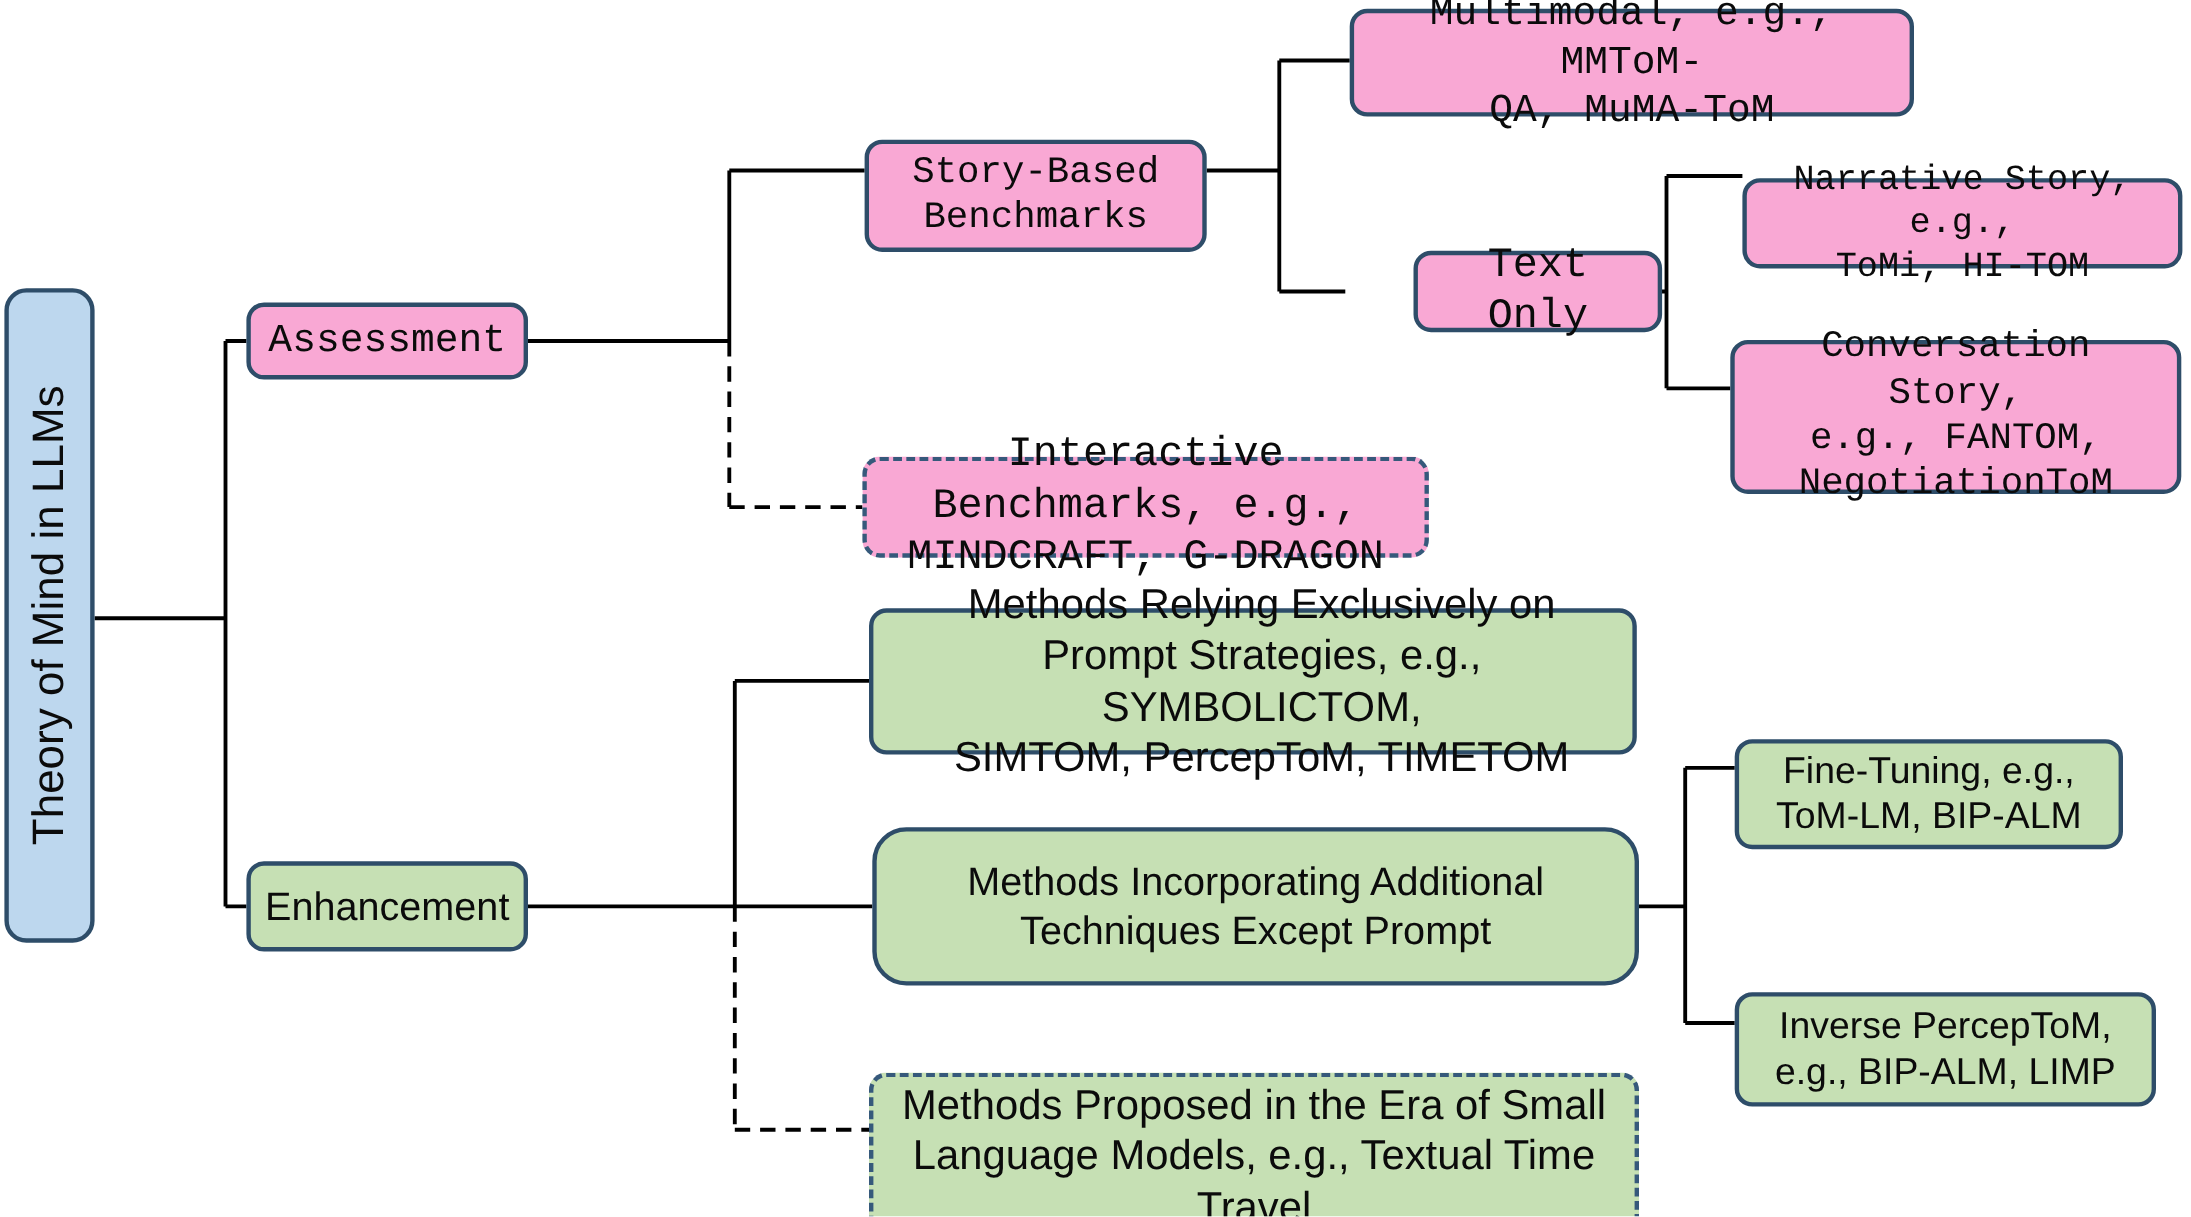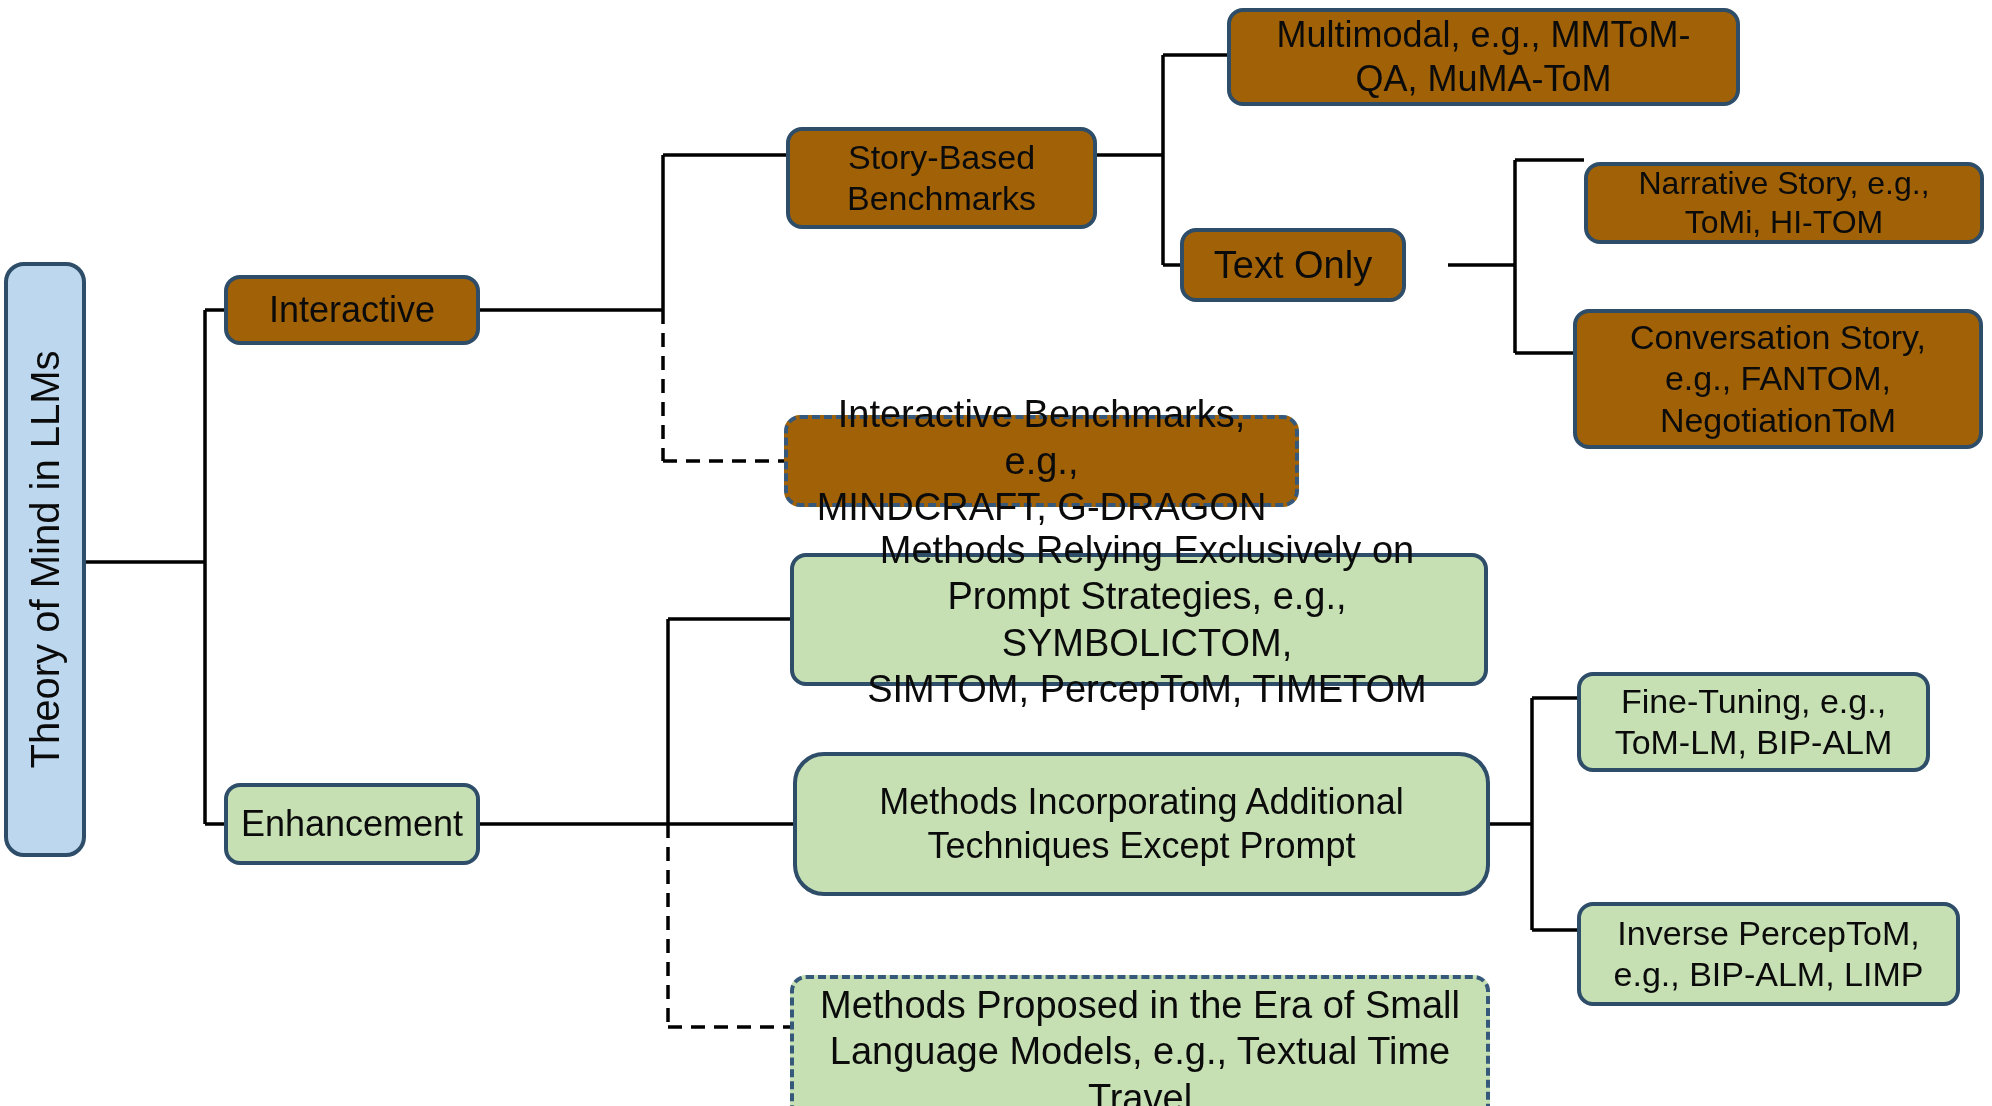--- a/index.html
+++ b/index.html
@@ -16,21 +16,21 @@
     box-sizing:border-box;
     border:4px solid #2E4D69;
     border-radius:16px;
     display:flex;align-items:center;justify-content:center;
     text-align:center;
     color:#0b0b0b;
     line-height:1.22;
     white-space:pre-line;
     padding:2px 8px;
   }
-  .orange{background:#a16207;}
+  .orange{background:#f9a8d4;font-family:Liberation Mono, monospace;}
   .green{background:#C6E0B4;}
   .blue{background:#BDD7EE;}
   .dashed{border-style:dashed;border-color:#36597B;}
   .fs40{font-size:40px;}
   .fs38{font-size:38px;}
   .fs36{font-size:36px;}
   .fs34{font-size:34px;margin-top:24px;}
   .fs33{font-size:38px;}
   .fs32{font-size:32px;}
   .vertical-label{
@@ -69,29 +69,29 @@
     <path fill="none" stroke="#000000" stroke-width="3.5" stroke-dasharray="14 9" d="M663 310V461
              M663 461H784
              M668 824V1027
              M668 1027H790"></path>
   </svg>
 
   <div class="node blue" style="left:4px;top:262px;width:82px;height:595px;border-radius:20px;">
     <span class="vertical-label fs40">Theory of Mind in LLMs</span>
   </div>
 
-  <div class="node orange fs36" style="left:224px;top:275px;width:256px;height:70px;">Interactive</div>
+  <div class="node orange fs36" style="left:224px;top:275px;width:256px;height:70px;">Assessment</div>
 
   <div class="node orange fs34" style="left:786px;top:103px;width:311px;height:102px;">Story-Based
 Benchmarks</div>
 
   <div class="node orange fs36" style="left:1227px;top:8px;width:513px;height:98px;">Multimodal, e.g., MMToM-
 QA, MuMA-ToM</div>
 
-  <div class="node orange fs38" style="left:1180px;top:228px;width:226px;height:74px;">Text Only</div>
+  <div class="node orange fs38" style="left:1285px;top:228px;width:226px;height:74px;">Text Only</div>
 
   <div class="node orange fs32" style="left:1584px;top:119px;width:400px;height:82px;margin-top:43px;">Narrative Story, e.g.,
 ToMi, HI-TOM</div>
 
   <div class="node orange fs34" style="left:1573px;top:285px;width:410px;height:140px;">Conversation Story,
 e.g., FANTOM,
 NegotiationToM</div>
 
   <div class="node orange dashed fs33" style="left:784px;top:415px;width:515px;height:92px;">Interactive Benchmarks, e.g.,
 MINDCRAFT, G-DRAGON</div>

